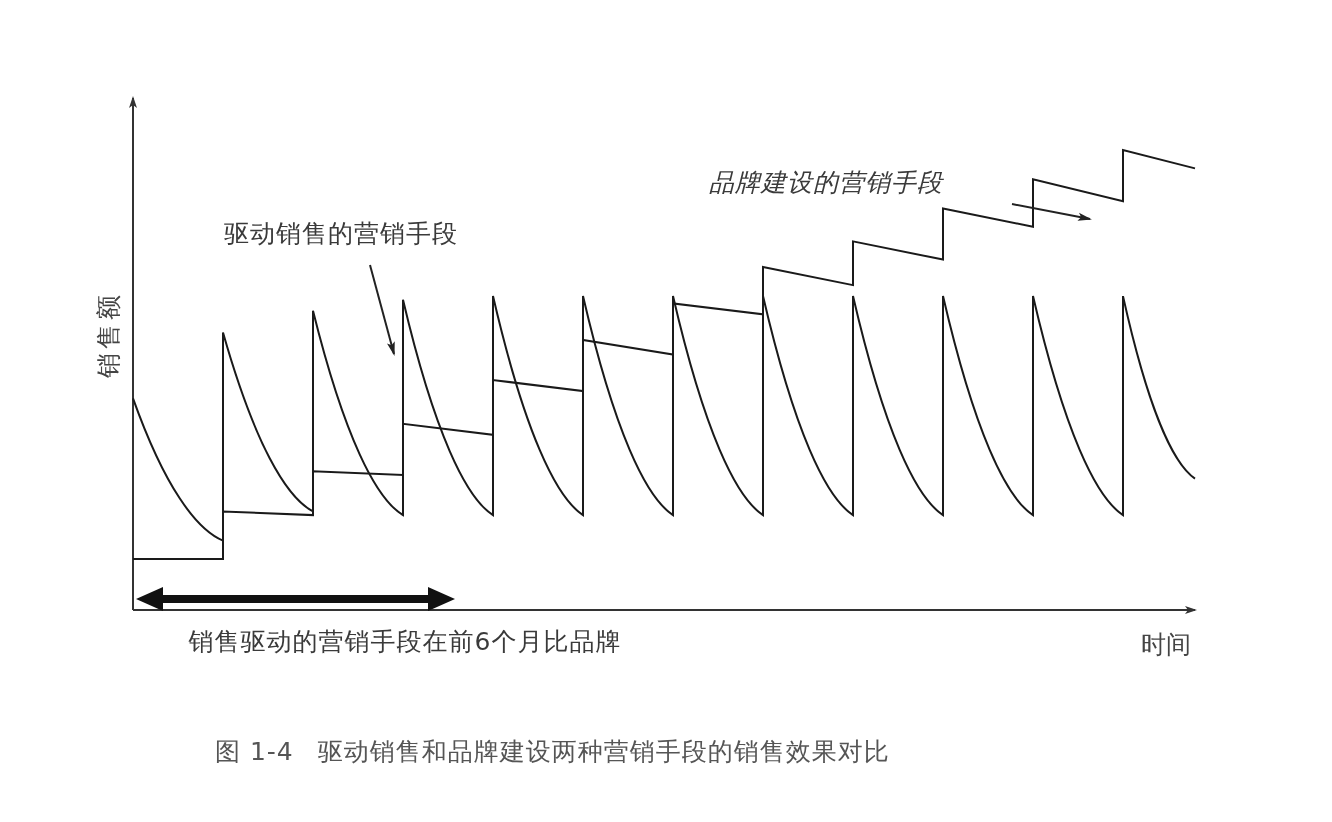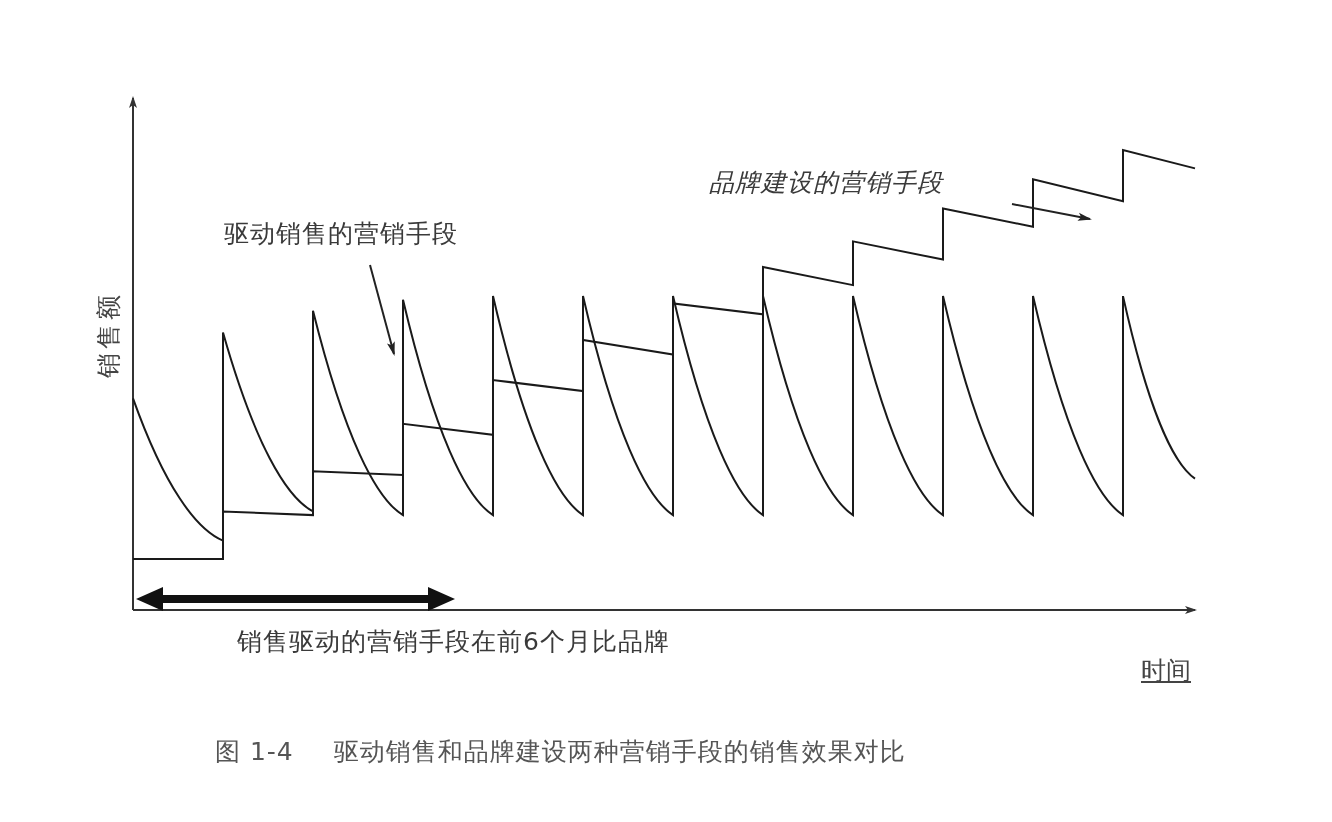--- a/index.html
+++ b/index.html
@@ -36,47 +36,46 @@
       transform: rotate(-90deg);
       transform-origin: center center;
       white-space: nowrap;
       letter-spacing: 4px;
       width: 90px;
       text-align: center;
     }
     .xlabel {
       position: absolute;
       left: 1141px;
-      top: 654px;
+      top: 628px;
       font-size: 25px;
       color: #444444;
-      text-decoration: underline;
     }
     .note {
       position: absolute;
       left: 140px;
       top: 623px;
       width: 530px;
-      text-align: right;
+      text-align: center;
       font-size: 25px;
       line-height: 38px;
       color: #3a3a3a;
       letter-spacing: 1px;
     }
     .caption {
       position: absolute;
       left: 215px;
       top: 735px;
       font-size: 25px;
       color: #555555;
       letter-spacing: 1px;
       white-space: nowrap;
     }
     .caption .fig-num {
-      margin-right: 40px;
+      margin-right: 24px;
     }
   </style>
 </head>
 <body>
 
 <svg id="chart-svg" width="1332" height="822" viewBox="0 0 1332 822" xmlns="http://www.w3.org/2000/svg">
   <defs>
     <marker id="axisArrow" markerWidth="12" markerHeight="10" refX="10" refY="5" orient="auto" markerUnits="userSpaceOnUse">
       <path d="M0,1 L12,5 L0,9 L3,5 Z" fill="#333"></path>
     </marker>

